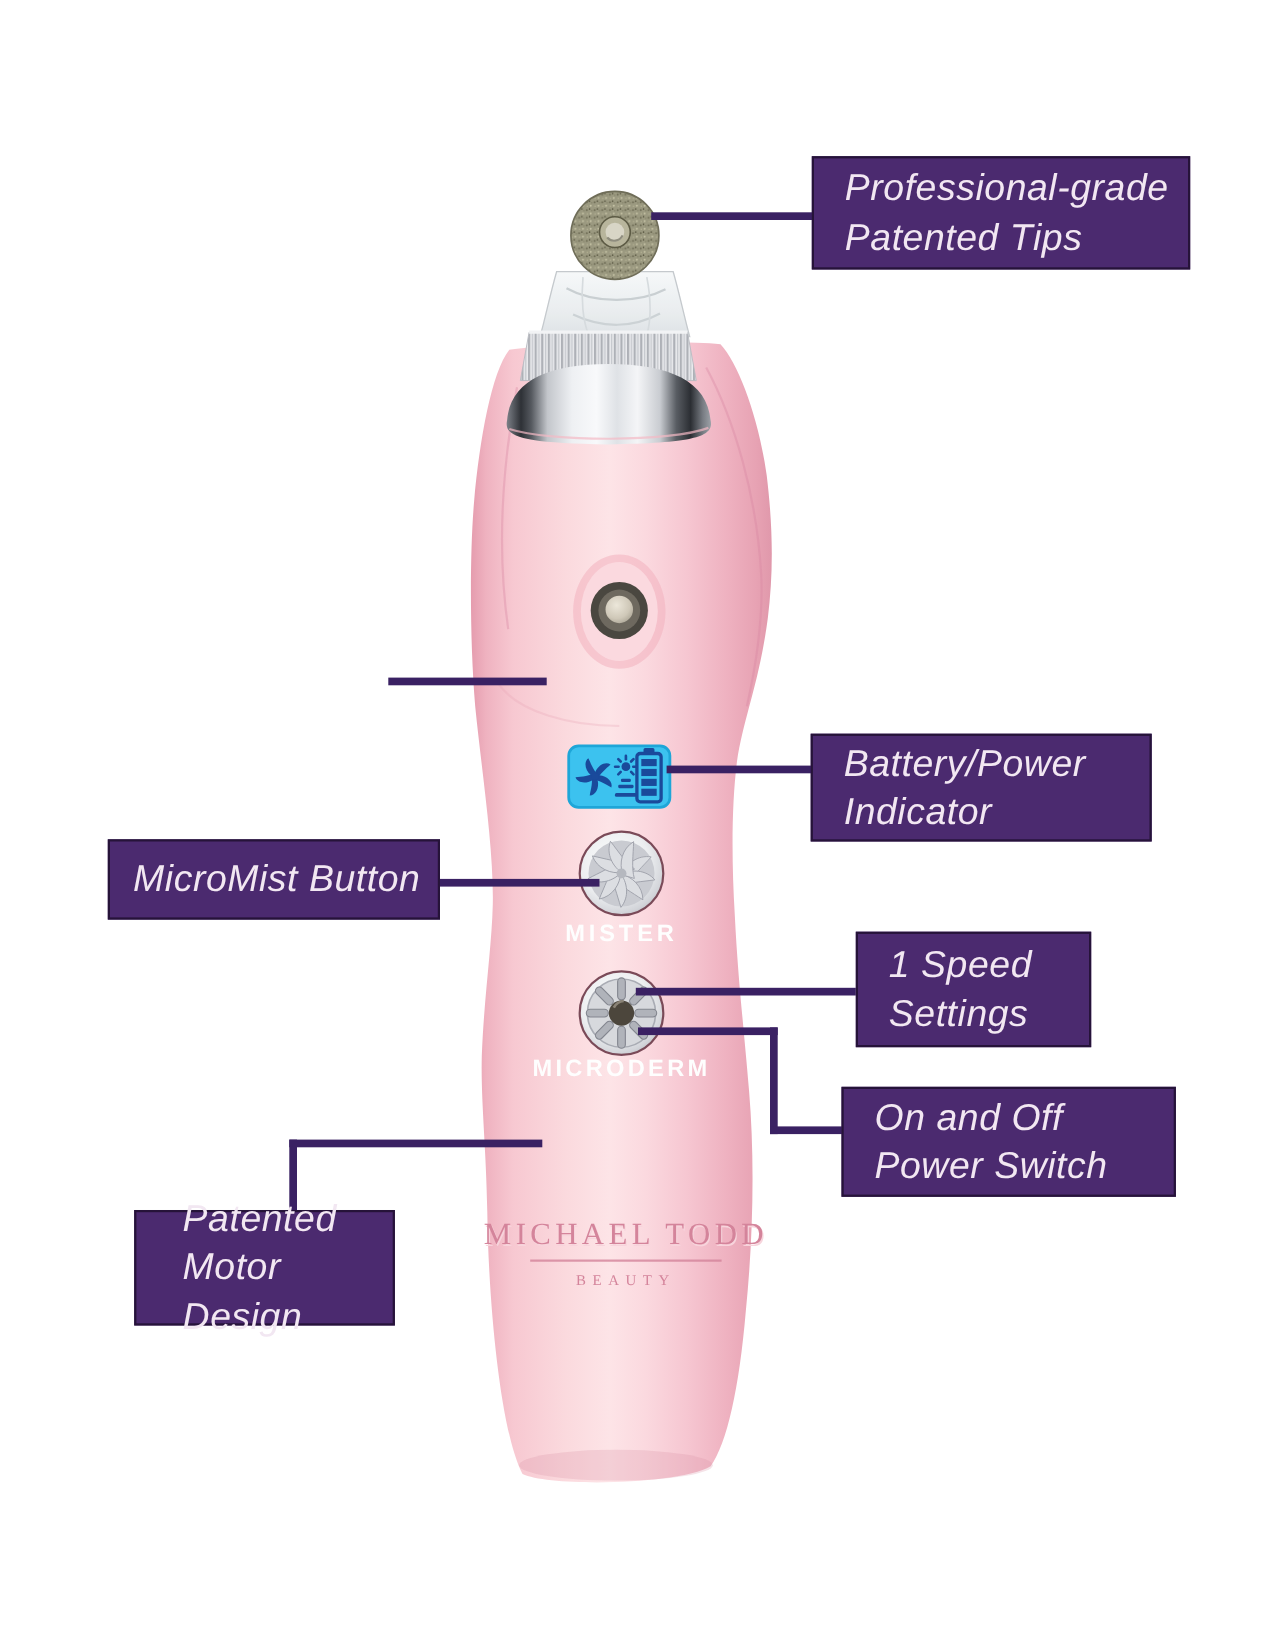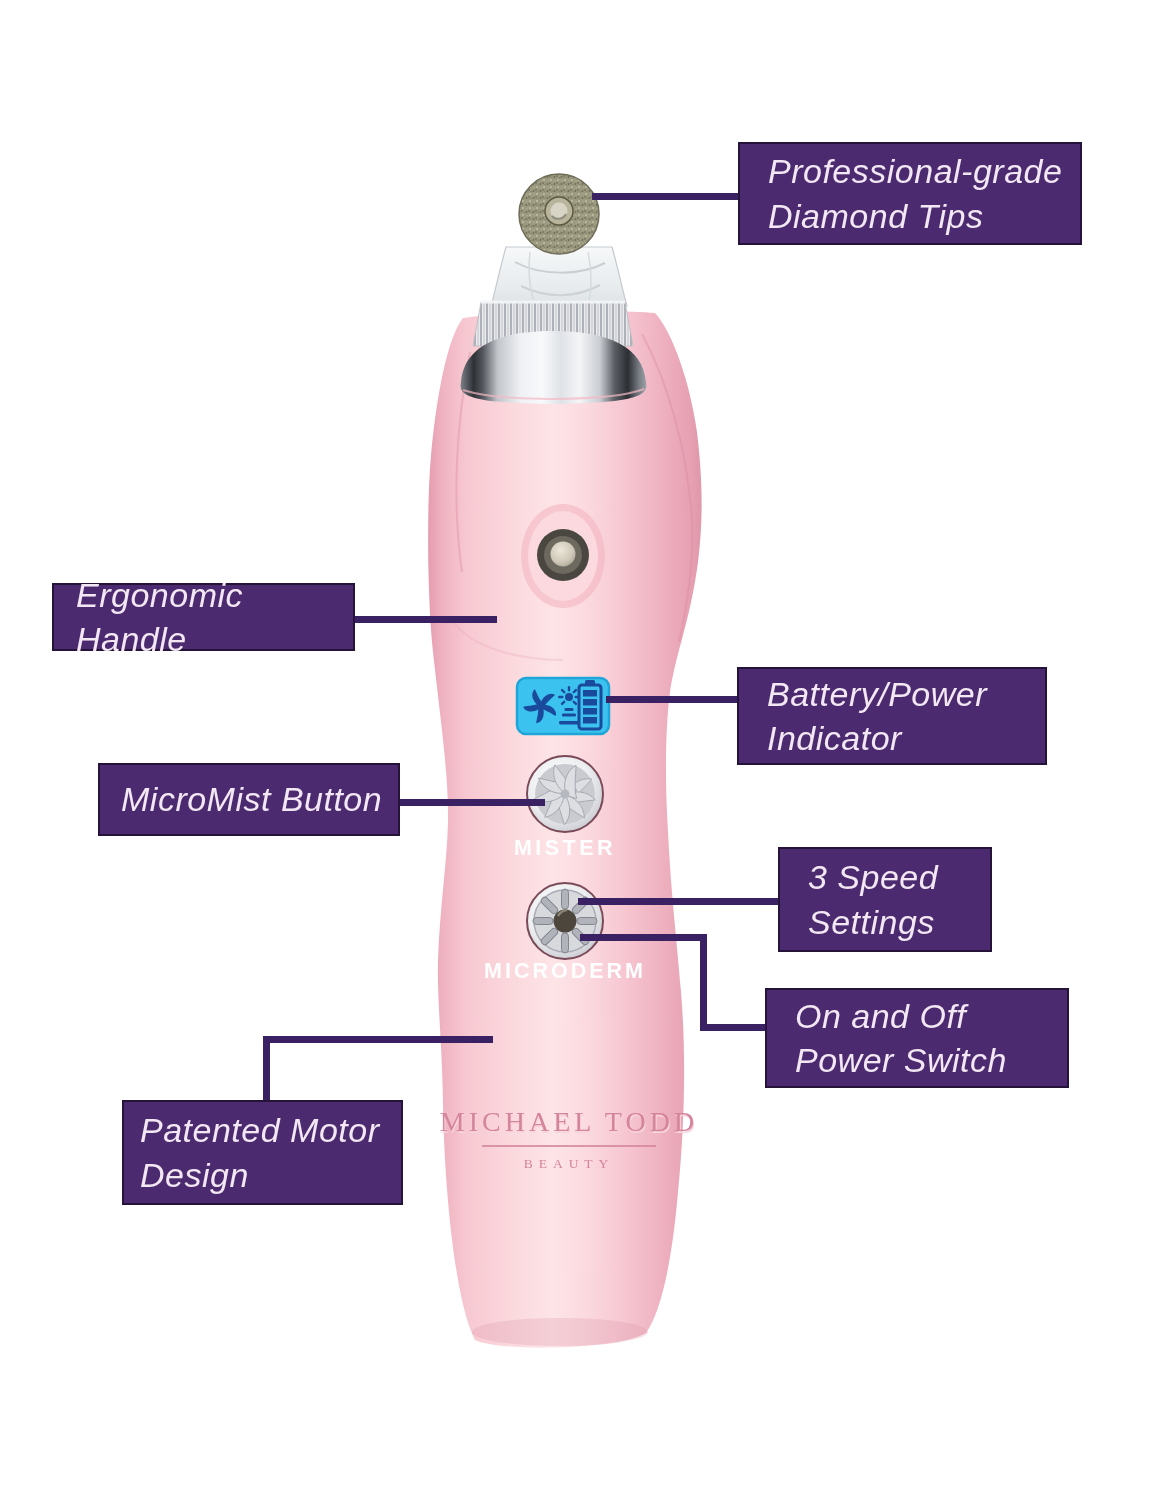--- a/index.html
+++ b/index.html
@@ -242,44 +242,41 @@
   <div class="connector h" style="left:398px;top:799px;width:147px"></div>
   <div class="connector h" style="left:578px;top:898px;width:200px"></div>
   <div class="connector h" style="left:580px;top:934px;width:127px"></div>
   <div class="connector v" style="left:700px;top:934px;height:97px"></div>
   <div class="connector h" style="left:700px;top:1024px;width:67px"></div>
   <div class="connector h" style="left:263px;top:1036px;width:230px"></div>
   <div class="connector v" style="left:263px;top:1036px;height:68px"></div>
 
   <div class="callout" style="left:738px;top:142px;width:344px;height:103px">
     <span class="callout-label">Professional-grade
-Diamond Tips</span>
-  </div>
-
-  <div class="callout" style="left:52px;top:583px;width:303px;height:68px;padding-left:22px">
-    <span class="callout-label">Ergonomic Handle</span>
-  </div>
+Patented Tips</span>
+  </div>
+
 
   <div class="callout" style="left:737px;top:667px;width:310px;height:98px">
     <span class="callout-label">Battery/Power
 Indicator</span>
   </div>
 
   <div class="callout" style="left:98px;top:763px;width:302px;height:73px;padding-left:21px">
     <span class="callout-label">MicroMist Button</span>
   </div>
 
   <div class="callout" style="left:778px;top:847px;width:214px;height:105px">
-    <span class="callout-label">3 Speed
+    <span class="callout-label">1 Speed
 Settings</span>
   </div>
 
   <div class="callout" style="left:765px;top:988px;width:304px;height:100px">
     <span class="callout-label">On and Off
 Power Switch</span>
   </div>
 
-  <div class="callout" style="left:122px;top:1100px;width:281px;height:105px;padding-left:16px">
+  <div class="callout" style="left:122px;top:1100px;width:237px;height:105px;padding-left:42px">
     <span class="callout-label">Patented Motor
 Design</span>
   </div>
 
 </div>
 
 </body></html>

